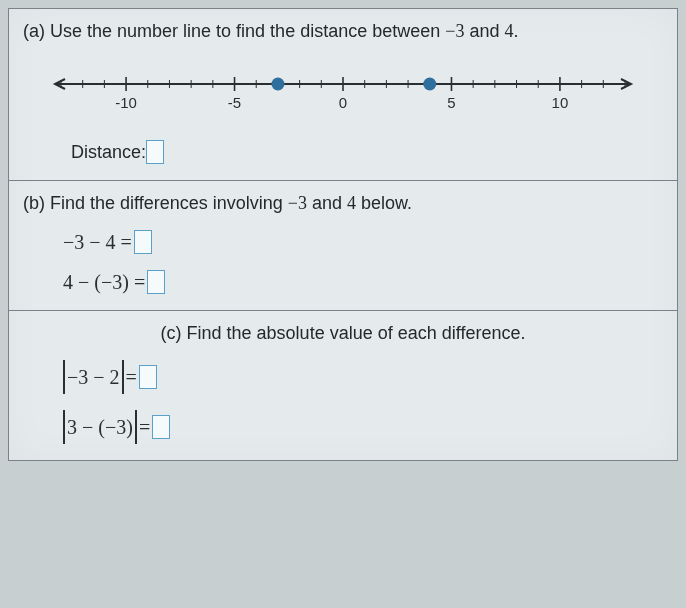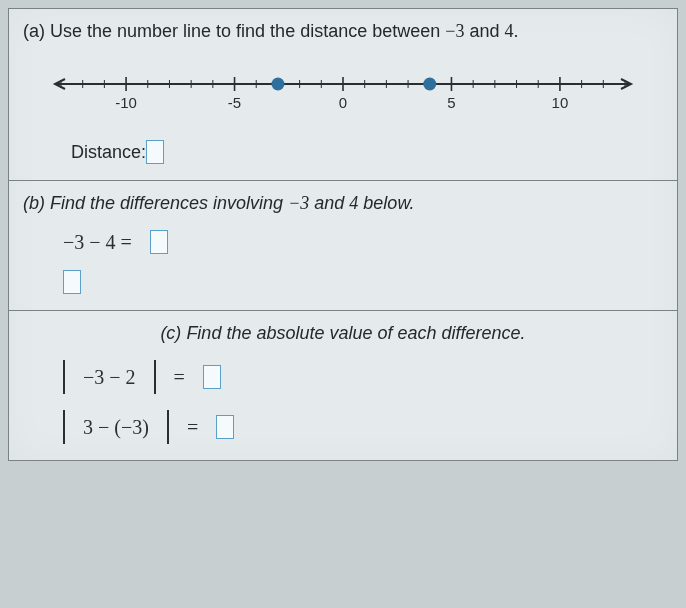--- a/index.html
+++ b/index.html
@@ -53,40 +53,39 @@
       align-items: center;
     }
     .math-row {
       margin-left: 40px;
       margin-top: 16px;
       font-size: 20px;
       font-family: 'Times New Roman', serif;
       color: #2a2e30;
       display: flex;
       align-items: center;
-      gap: 18px;
+      gap: 2px;
     }
     .answer-box {
       display: inline-block;
       width: 16px;
       height: 22px;
       border: 1px solid #5aa0c9;
       background: #f5fafc;
       vertical-align: middle;
     }
     .abs-bar {
       display: inline-block;
       width: 2px;
       background: #2a2e30;
       height: 34px;
       vertical-align: middle;
     }
     .prompt-b, .prompt-c {
       font-size: 18px;
-      font-style: italic;
     }
     .math-serif {
       font-family: 'Times New Roman', serif;
     }
   </style>
 </head>
 <body>
 
 <div class="container">
 
@@ -143,20 +142,21 @@
 
   <div class="section">
     <div class="prompt prompt-b">
       <span class="part-label">(b)</span><span> Find the differences involving </span><span class="math-serif">−3</span><span> and </span><span class="math-serif">4</span><span> below.</span>
     </div>
     <div class="math-row">
       <span>−3 − 4 =</span>
       <span class="answer-box"></span>
     </div>
     <div class="math-row">
+      <span>4 − (−3) =</span>
       <span class="answer-box"></span>
     </div>
   </div>
 
   <div class="section">
     <div class="prompt prompt-c">
       <span class="part-label">(c)</span><span> Find the absolute value of each difference.</span>
     </div>
     <div class="math-row">
       <span class="abs-bar"></span>

